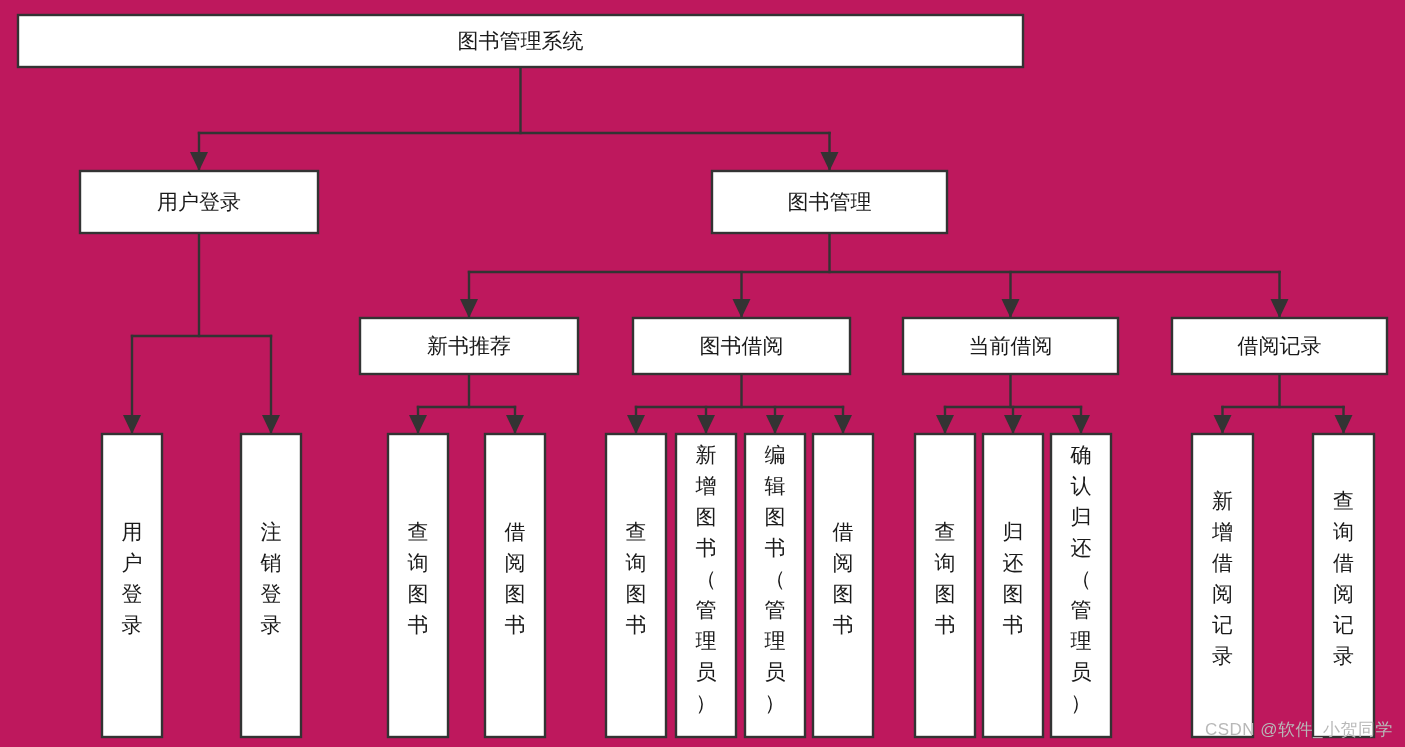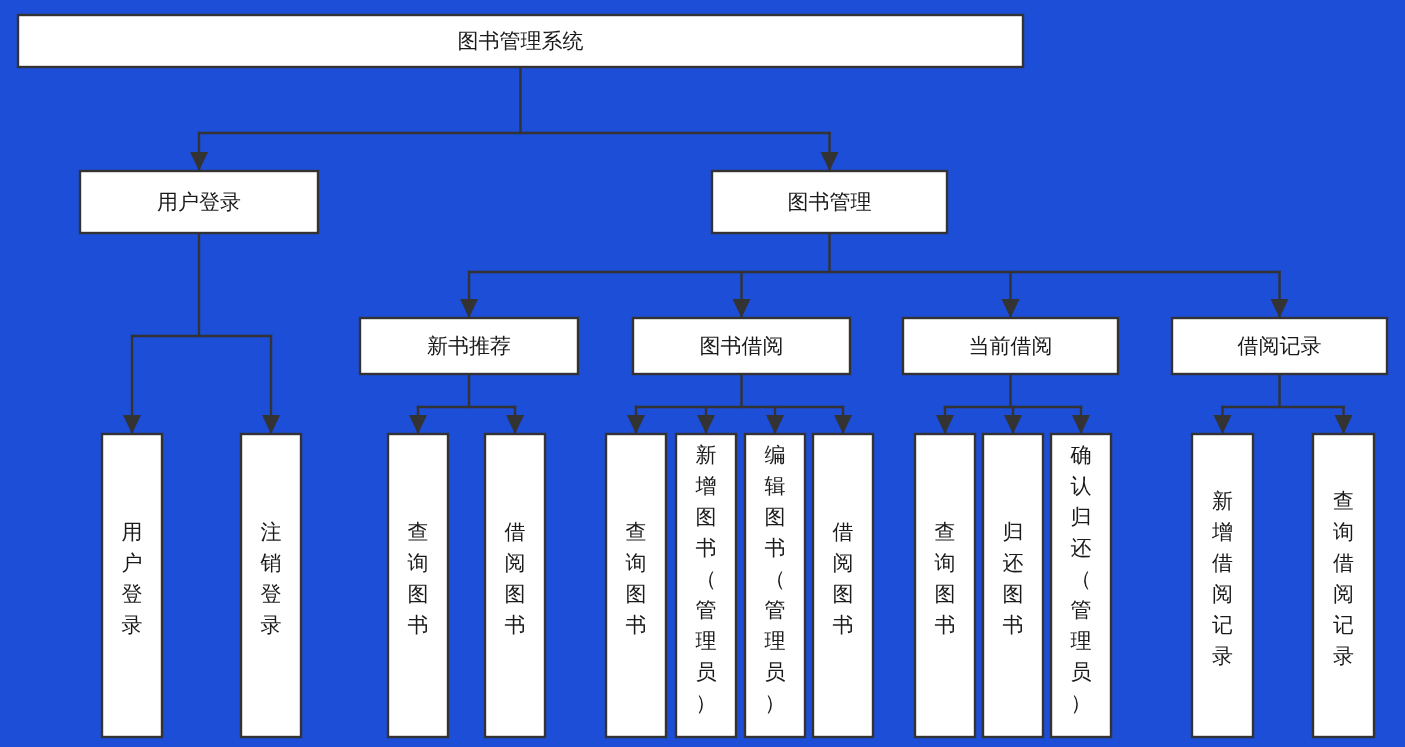--- a/index.html
+++ b/index.html
@@ -11,21 +11,21 @@
   body {
     width: 1405px;
     height: 747px;
     font-family: "Liberation Sans", "DejaVu Sans", sans-serif;
     overflow: hidden;
   }
   #diagram-root {
     position: relative;
     width: 1405px;
     height: 747px;
-    background: #1d4ed8;
+    background: #be185d;
   }
   svg#diagram-svg {
     position: absolute;
     left: 0;
     top: 0;
     width: 1405px;
     height: 747px;
     display: block;
   }
   .node-box {
@@ -205,14 +205,15 @@
           <rect x="1192" y="434" width="61" height="303" class="node-box"></rect>
           <text x="1222.5" class="node-label-vertical"><tspan x="1222.5" y="508">新</tspan><tspan x="1222.5" y="539">增</tspan><tspan x="1222.5" y="570">借</tspan><tspan x="1222.5" y="601">阅</tspan><tspan x="1222.5" y="632">记</tspan><tspan x="1222.5" y="663">录</tspan></text>
         </g>
         <g>
           <rect x="1313" y="434" width="61" height="303" class="node-box"></rect>
           <text x="1343.5" class="node-label-vertical"><tspan x="1343.5" y="508">查</tspan><tspan x="1343.5" y="539">询</tspan><tspan x="1343.5" y="570">借</tspan><tspan x="1343.5" y="601">阅</tspan><tspan x="1343.5" y="632">记</tspan><tspan x="1343.5" y="663">录</tspan></text>
         </g>
       </g>
   </svg>
 
+  <div class="watermark">CSDN @软件_小贺同学</div>
 
 </div>
 
 </body></html>

